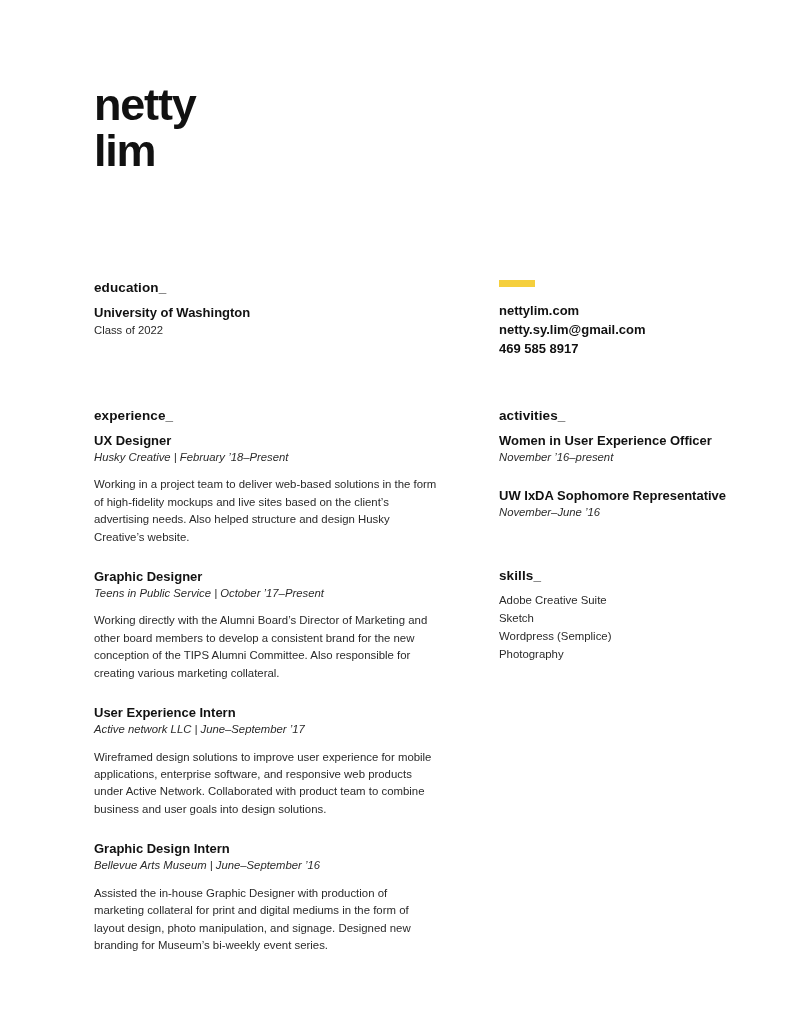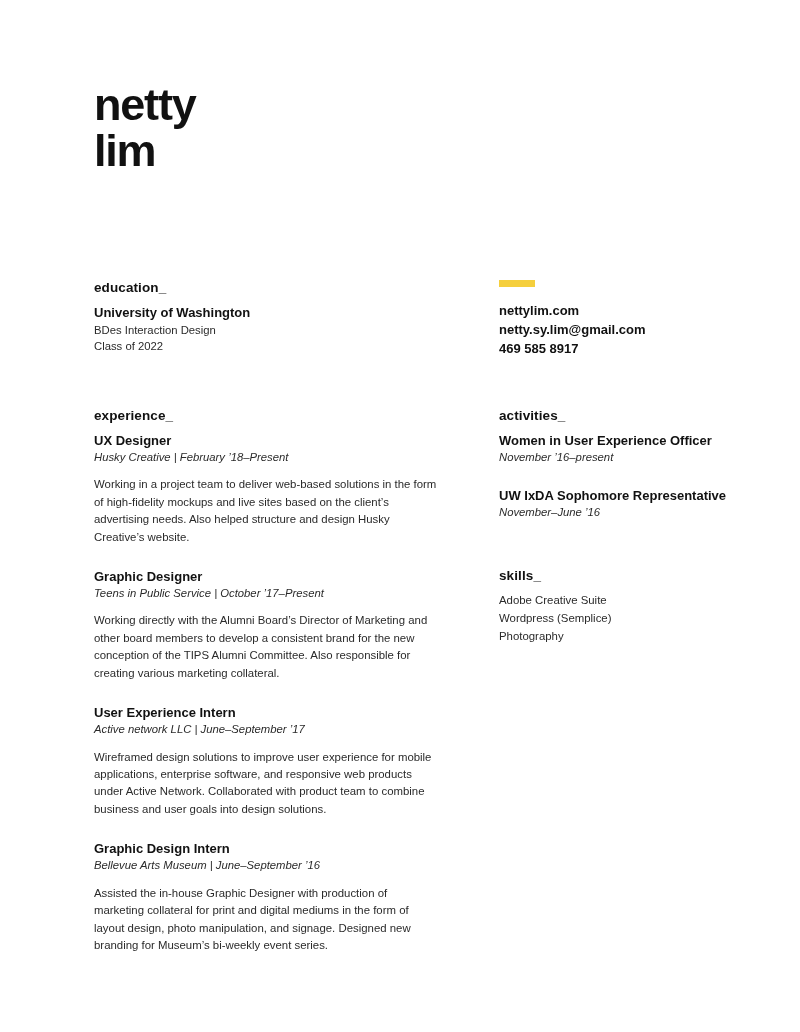--- a/index.html
+++ b/index.html
@@ -127,21 +127,20 @@
     <div class="name-line">netty</div>
     <div class="name-line">lim</div>
   </div>
 
   <div class="col-left">
 
     <div id="education-section">
       <div class="section-head">education_</div>
       <div class="entry">
         <p class="entry-title">University of Washington</p>
-        <p class="entry-plain">BDes Interaction Design</p>
         <p class="entry-plain">Class of 2022</p>
       </div>
     </div>
 
     <div id="experience-section">
       <div class="section-head">experience_</div>
 
       <div class="entry">
         <p class="entry-title">UX Designer</p>
         <p class="entry-sub">Husky Creative | February ’18–Present</p>
@@ -192,19 +191,20 @@
 
       <div class="entry">
         <p class="entry-title">UW IxDA Sophomore Representative</p>
         <p class="entry-sub">November–June ’16</p>
       </div>
     </div>
 
     <div id="skills-section">
       <div class="section-head">skills_</div>
       <div class="skill-line">Adobe Creative Suite</div>
+      <div class="skill-line">Sketch</div>
       <div class="skill-line">Wordpress (Semplice)</div>
       <div class="skill-line">Photography</div>
     </div>
 
   </div>
 
 </div>
 
 </body></html>

